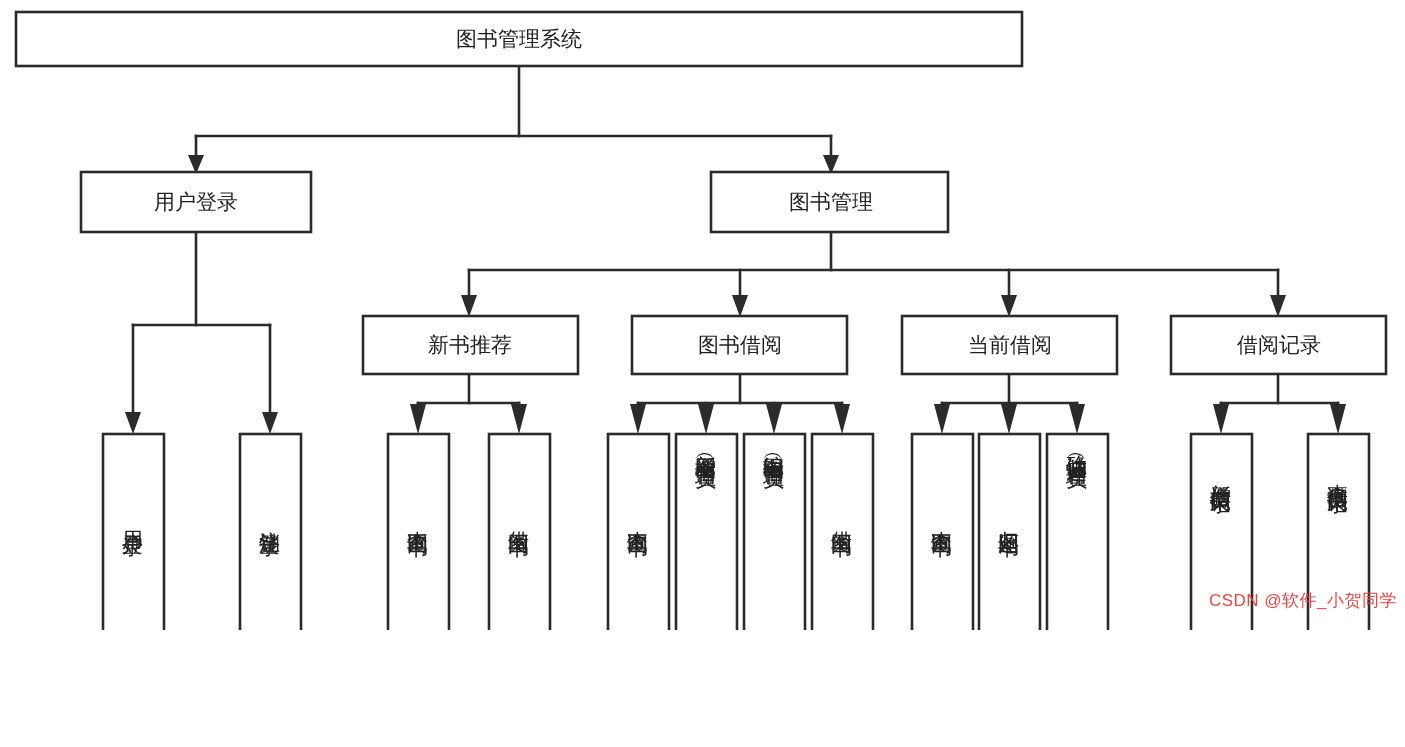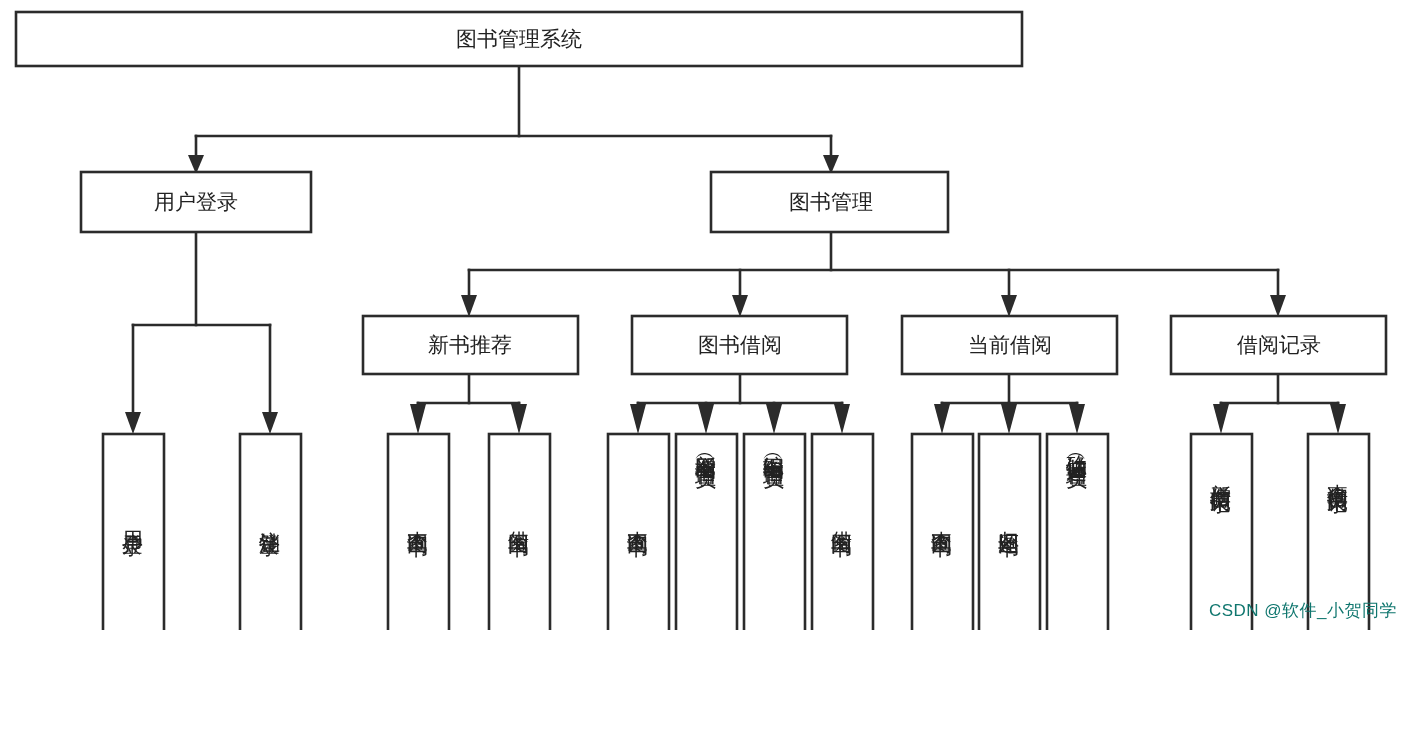--- a/index.html
+++ b/index.html
@@ -49,22 +49,22 @@
     fill: none;
     stroke-linecap: square;
   }
   .arrowhead {
     fill: #2b2b2b;
     stroke: none;
   }
   .watermark {
     position: absolute;
     right: 8px;
-    bottom: 8px;
-    color: #0f766e;
+    bottom: 18px;
+    color: #ef4444;
     font-size: 17px;
     font-family: "Liberation Sans", "DejaVu Sans", sans-serif;
     letter-spacing: 0.5px;
     white-space: nowrap;
     pointer-events: none;
   }
 </style>
 </head>
 <body>
 

